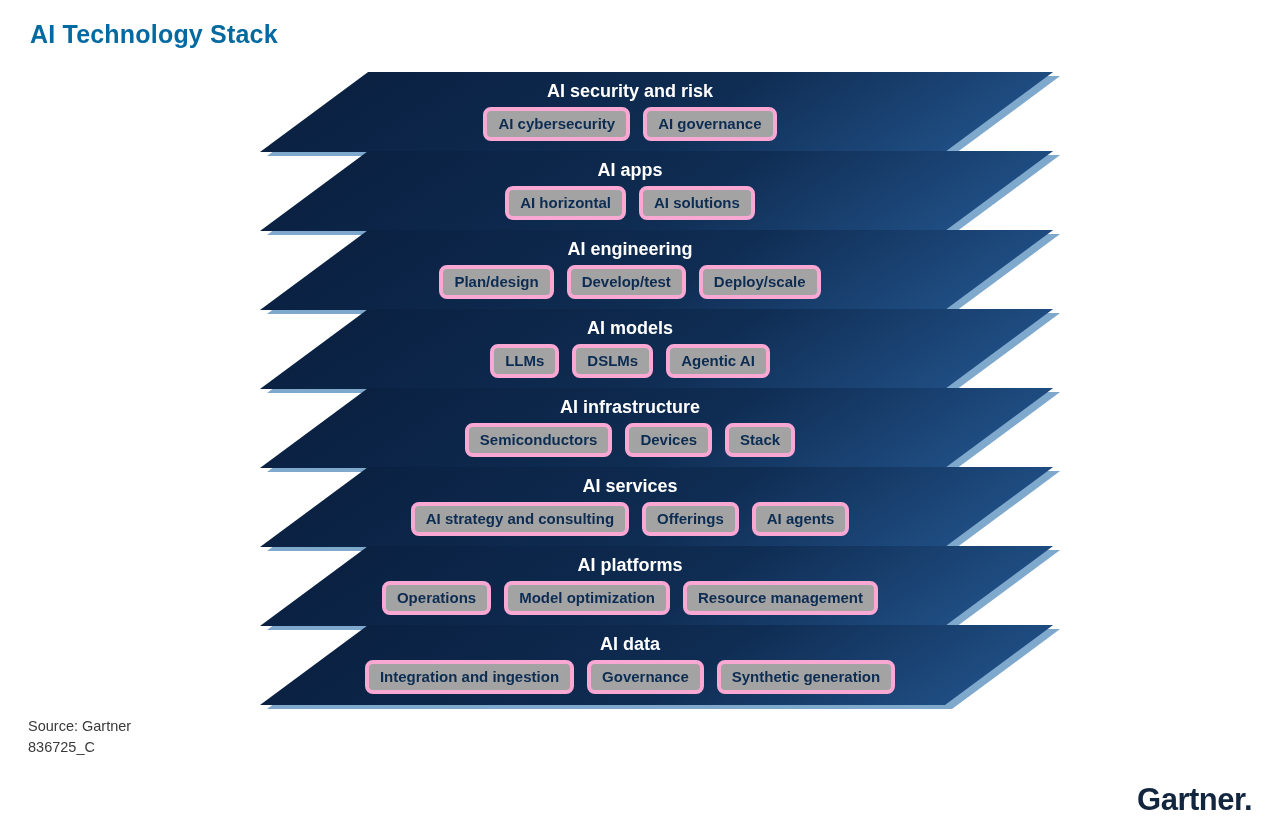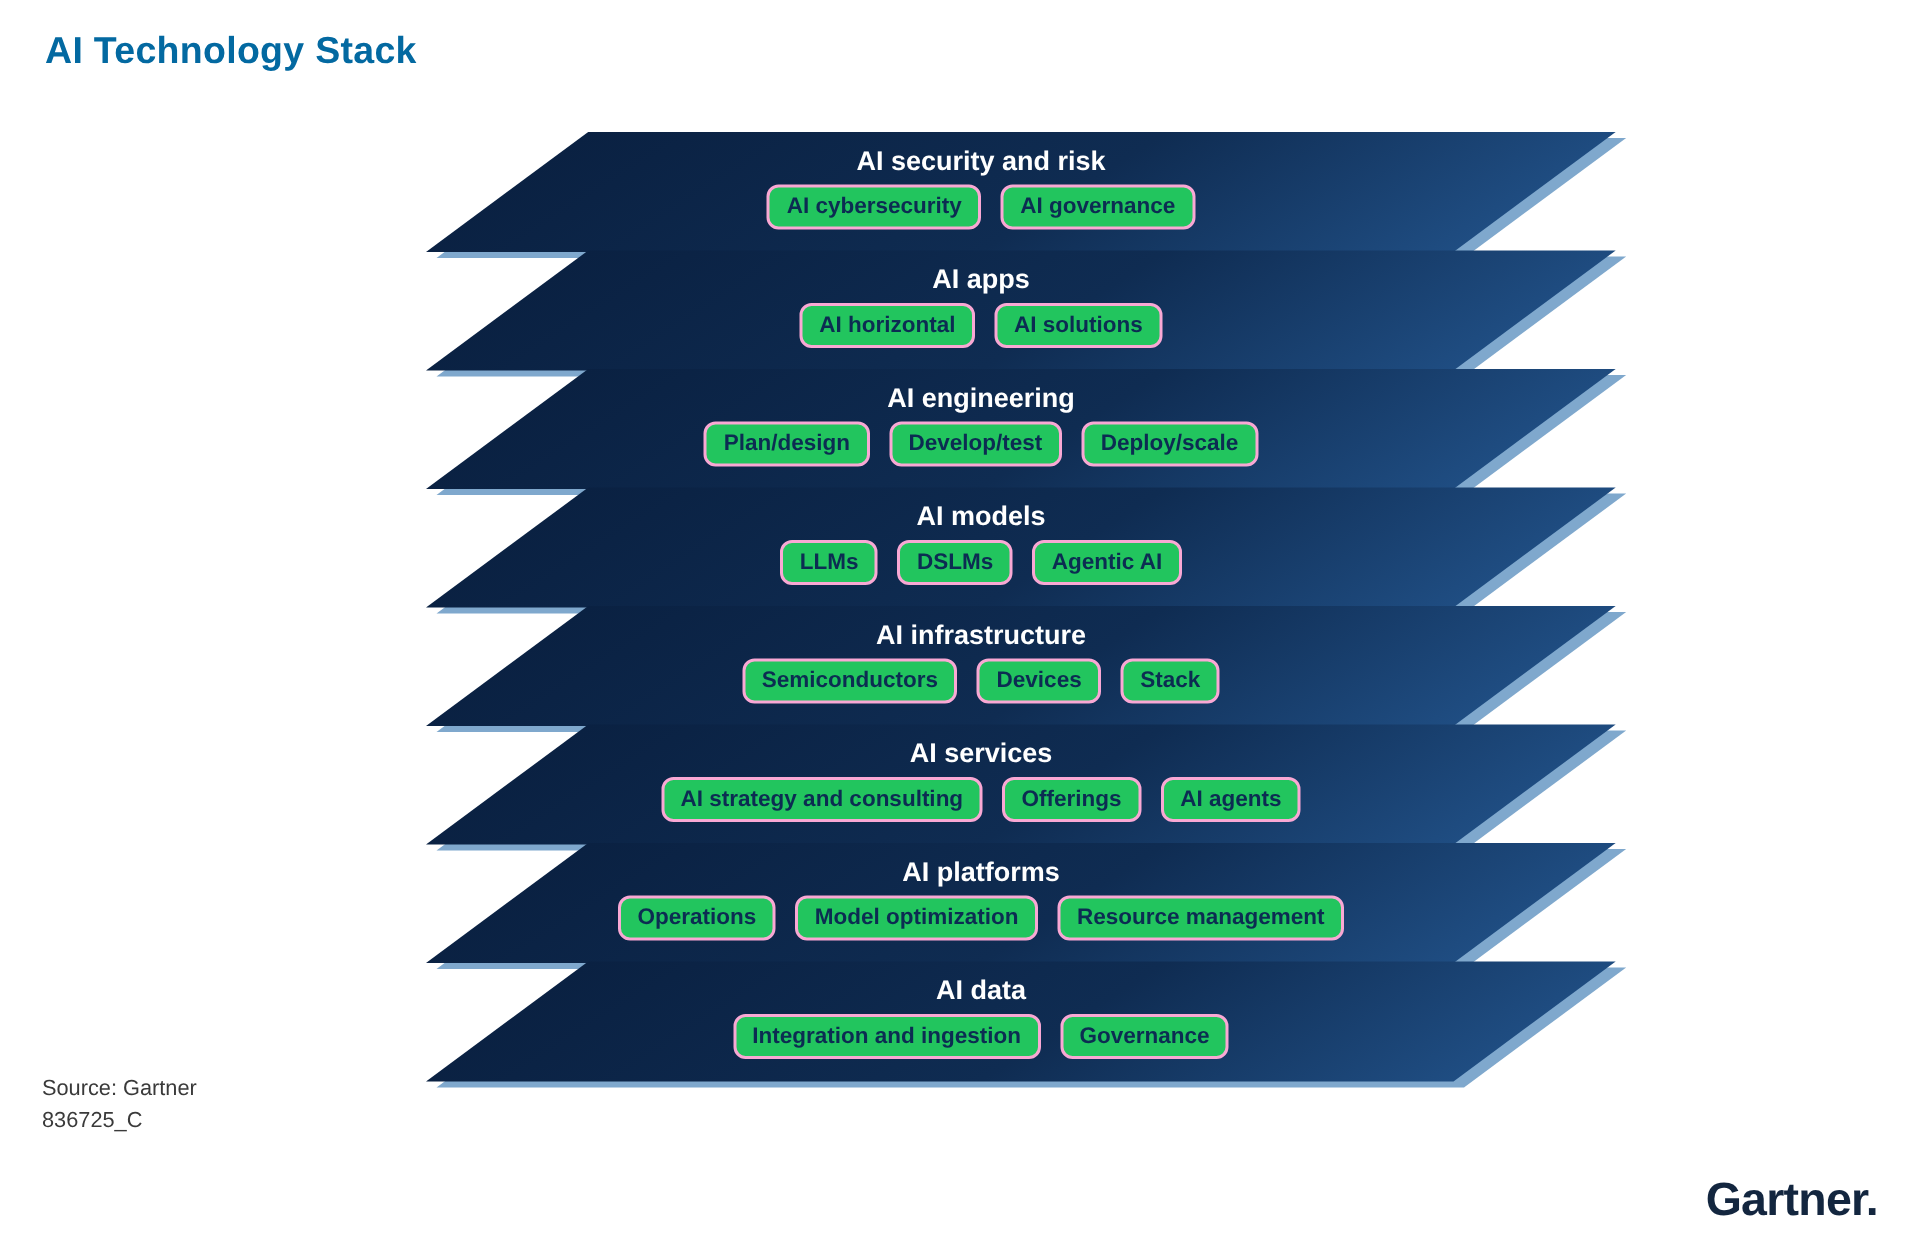--- a/index.html
+++ b/index.html
@@ -19,24 +19,23 @@
     position: absolute;
     left: 30px; top: 20px;
     font-size: 25px;
     font-weight: bold;
     color: #0369a1;
     letter-spacing: 0.2px;
   }
   
   .layer {
     position: absolute;
-    left: 284px;
+    left: 260px;
     width: 685px;
     height: 80px;
-    margin-top: 16px;
   }
   .layer-shadow {
     position: absolute;
     left: 7px; top: 4px;
     width: 100%; height: 100%;
     background: #7fa8cd;
     transform: skewX(-53.5deg);
     transform-origin: left bottom;
   }
   .layer-face {
@@ -64,22 +63,22 @@
     white-space: nowrap;
     line-height: 1;
   }
   .chip-row {
     display: flex;
     flex-direction: row;
     gap: 13px;
     white-space: nowrap;
   }
   .chip {
-    background: #22c55e;
-    border: 2px solid #f9a8d4;
+    background: #a3a3a3;
+    border: 4px solid #f9a8d4;
     border-radius: 8px;
     color: #0c2c52;
     font-size: 15px;
     font-weight: bold;
     line-height: 1;
     padding: 5px 11px 6px 11px;
     white-space: nowrap;
   }
   
   .source-block {
@@ -189,20 +188,21 @@
         </div>
       </div>
       <div class="layer" style="top: 625px;">
         <div class="layer-shadow"></div>
         <div class="layer-face"></div>
         <div class="layer-content">
           <div class="layer-title">AI data</div>
           <div class="chip-row">
             <span class="chip">Integration and ingestion</span>
             <span class="chip">Governance</span>
+            <span class="chip">Synthetic generation</span>
           </div>
         </div>
       </div>
     </div>
 
   <div class="source-block">
     <div>Source: Gartner</div>
     <div>836725_C</div>
   </div>
 

